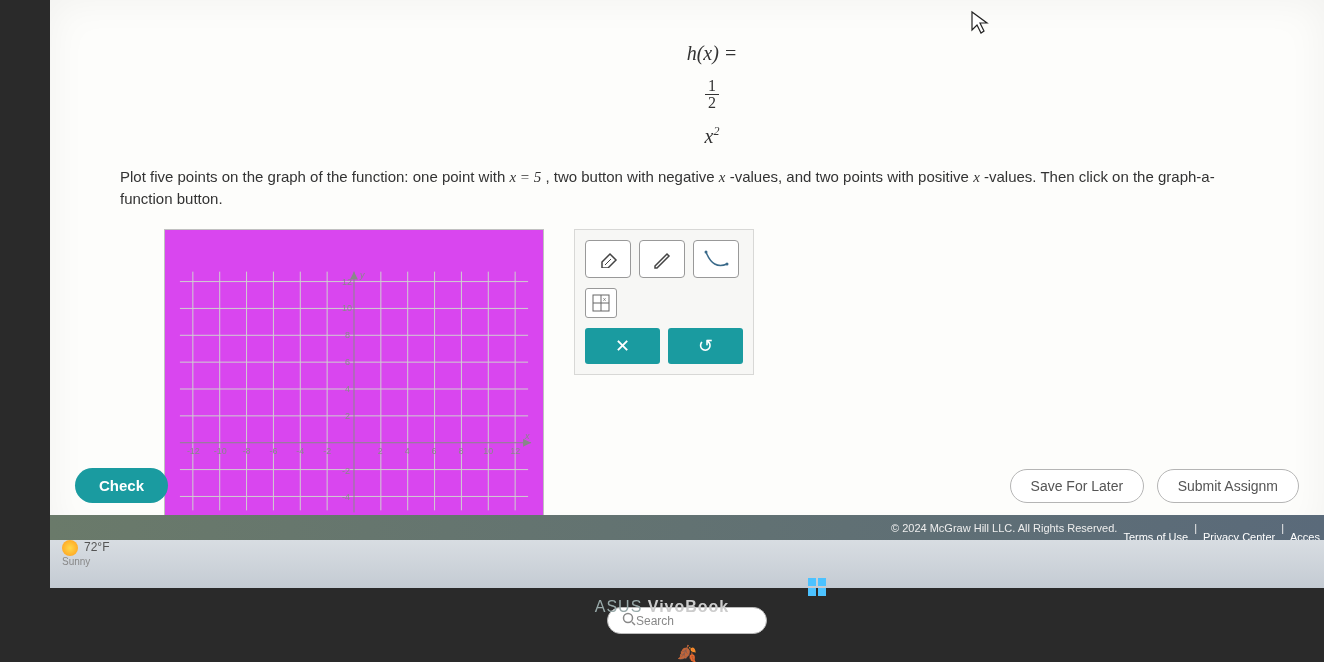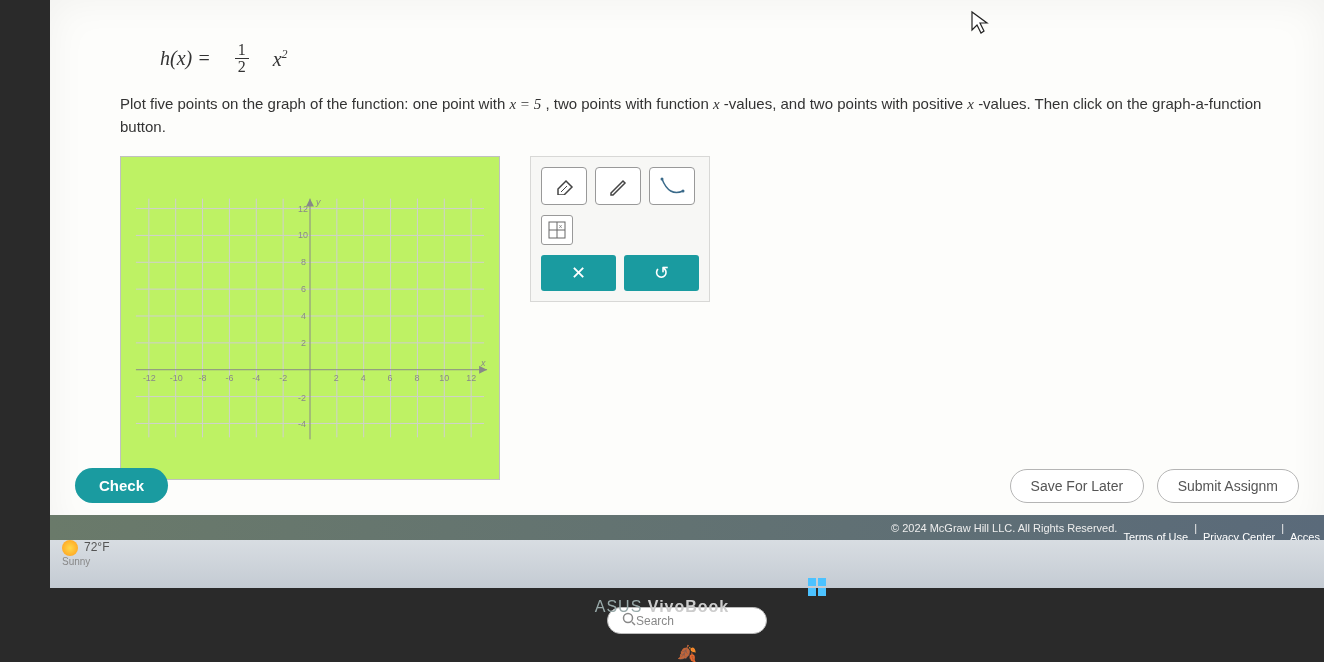--- a/index.html
+++ b/index.html
@@ -22,34 +22,35 @@
     padding: 30px 60px 10px 70px;
     color: #333;
     font-size: 15px;
   }
   .instr { margin-bottom: 10px; }
   .equation {
     font-family: 'Georgia', 'Times New Roman', serif;
     font-style: italic;
     font-size: 20px;
     margin: 12px 0 18px 40px;
-    display: flex; align-items: center; gap: 24px;
+    display: flex; align-items: center; gap: 13px; flex-direction: column;
   }
   .frac { display: inline-flex; flex-direction: column; align-items: center; font-size: 16px; line-height: 1; font-style: normal;}
   .frac .num { border-bottom: 1px solid #333; padding: 0 3px; }
   .frac .den { padding: 0 3px; }
   .sup { font-size: 12px; vertical-align: super; }
   .hint { line-height: 1.5; margin-bottom: 18px; }
   .hint .mathvar { font-style: italic; font-family: Georgia, serif;}
   .workspace { display: flex; gap: 30px; align-items: flex-start; }
   .graph-box {
     width: 380px; height: 324px;
     border: 1px solid #c0c0c0;
-    background: #bef264;
+    background: #d946ef;
     position: relative;
+    margin-left: 44px;
   }
   svg.graph { width: 100%; height: 100%; }
   .graph-label { font-size: 9px; fill: #888; font-family: Arial; }
   .graph-line { stroke: #d0d0d0; stroke-width: 1; }
   .graph-axis { stroke: #888; stroke-width: 1; }
   .tool-panel {
     width: 180px;
     background: #f7f7f5;
     border: 1px solid #d8d8d6;
     padding: 10px;
@@ -165,21 +166,21 @@
         <span class="den">2</span>
       </span>
       <span>
         <span class="mathvar">x</span><span class="sup">2</span>
       </span>
     </div>
 
     <p class="hint">
       <span>Plot five points on the graph of the function: one point with </span>
       <span class="mathvar">x = 5</span>
-      <span>, two points with function </span>
+      <span>, two button with negative </span>
       <span class="mathvar">x</span>
       <span>-values, and two points with positive </span>
       <span class="mathvar">x</span>
       <span>-values. Then click on the graph-a-function button.</span>
     </p>
 
     <div class="workspace">
       <div class="graph-box">
         <svg class="graph" viewBox="0 0 380 260">
 

